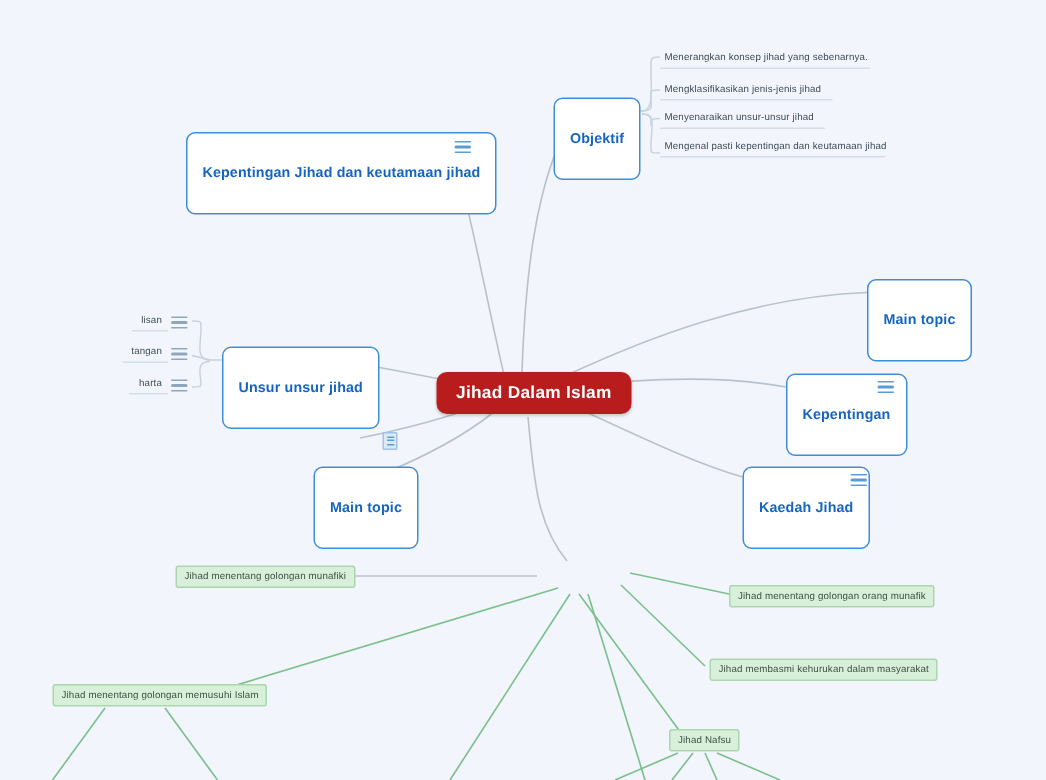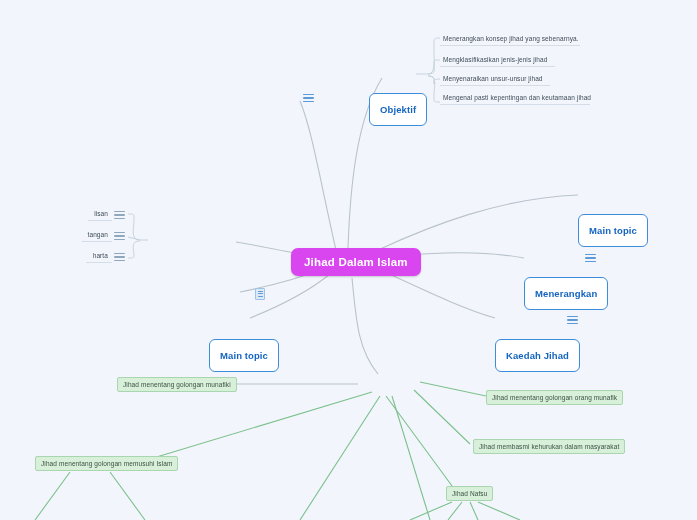--- a/index.html
+++ b/index.html
@@ -10,41 +10,40 @@
     overflow:hidden;
     position:relative;
   }
   #canvas{position:absolute;inset:0;width:697px;height:520px;}
   svg.edges{position:absolute;left:0;top:0;width:697px;height:520px;pointer-events:none;}
 
   .node{position:absolute;box-sizing:border-box;white-space:nowrap;}
 
   
   .root{
-    background:#d946ef;
+    background:#b91c1c;
     color:#ffffff;
     font-weight:bold;
     font-size:11.5px;
     border-radius:7px;
     padding:8px 13px;
     letter-spacing:.2px;
     box-shadow:0 1px 2px rgba(0,0,0,.18);
   }
 
   
   .topic{
     background:#ffffff;
     border:1.6px solid #3d8ddd;
     color:#1565c0;
     font-weight:bold;
     font-size:9.5px;
     border-radius:6px;
-    padding:10px 10px;
-    letter-spacing:.1px;
-    margin-top:28px;
+    padding:21px 10px;
+    letter-spacing:.1px;
   }
   .topic.sel{
     border-color:#2f7fd6;
     box-shadow:0 0 0 2px rgba(108,172,228,.55);
   }
 
   
   .plain{
     font-size:6.5px;
     color:#3f4b57;
@@ -146,26 +145,28 @@
 
   <div class="node root" style="left:291px;top:248px;">Jihad Dalam Islam</div>
 
   <div class="node topic" style="left:369px;top:65px;">Objektif</div>
 
   <div class="node plain" style="left:440px;top:33px;width:140px;">Menerangkan konsep jihad yang sebenarnya.</div>
   <div class="node plain" style="left:440px;top:54px;width:115px;">Mengklasifikasikan jenis-jenis jihad</div>
   <div class="node plain" style="left:440px;top:73px;width:110px;">Menyenaraikan unsur-unsur jihad</div>
   <div class="node plain" style="left:440px;top:92px;width:150px;">Mengenal pasti kepentingan dan keutamaan jihad</div>
 
+  <div class="node topic" style="left:124px;top:88px;">Kepentingan Jihad dan keutamaan jihad</div>
   <div class="ham" style="left:303px;top:94px;">
     <i></i>
       <i></i>
       <i></i>
   </div>
 
+  <div class="node topic" style="left:148px;top:231px;">Unsur unsur jihad</div>
 
   <div class="node leaf" style="left:88px;top:208px;width:24px;">lisan</div>
   <div class="ham dim" style="left:114px;top:211px;">
     <i></i>
       <i></i>
       <i></i>
   </div>
 
   <div class="node leaf" style="left:82px;top:229px;width:30px;">tangan</div>
   <div class="ham dim" style="left:114px;top:232px;">
@@ -184,21 +185,21 @@
   <div class="ham sq" style="left:255px;top:288px;">
     <i></i>
       <i></i>
       <i></i>
   </div>
 
   <div class="node topic" style="left:209px;top:311px;">Main topic</div>
 
   <div class="node topic" style="left:578px;top:186px;">Main topic</div>
 
-  <div class="node topic" style="left:524px;top:249px;">Menerangkan</div>
+  <div class="node topic" style="left:524px;top:249px;">Kepentingan</div>
   <div class="ham" style="left:585px;top:254px;">
     <i></i>
       <i></i>
       <i></i>
   </div>
 
   <div class="node topic" style="left:495px;top:311px;">Kaedah Jihad</div>
   <div class="ham" style="left:567px;top:316px;">
     <i></i>
       <i></i>

